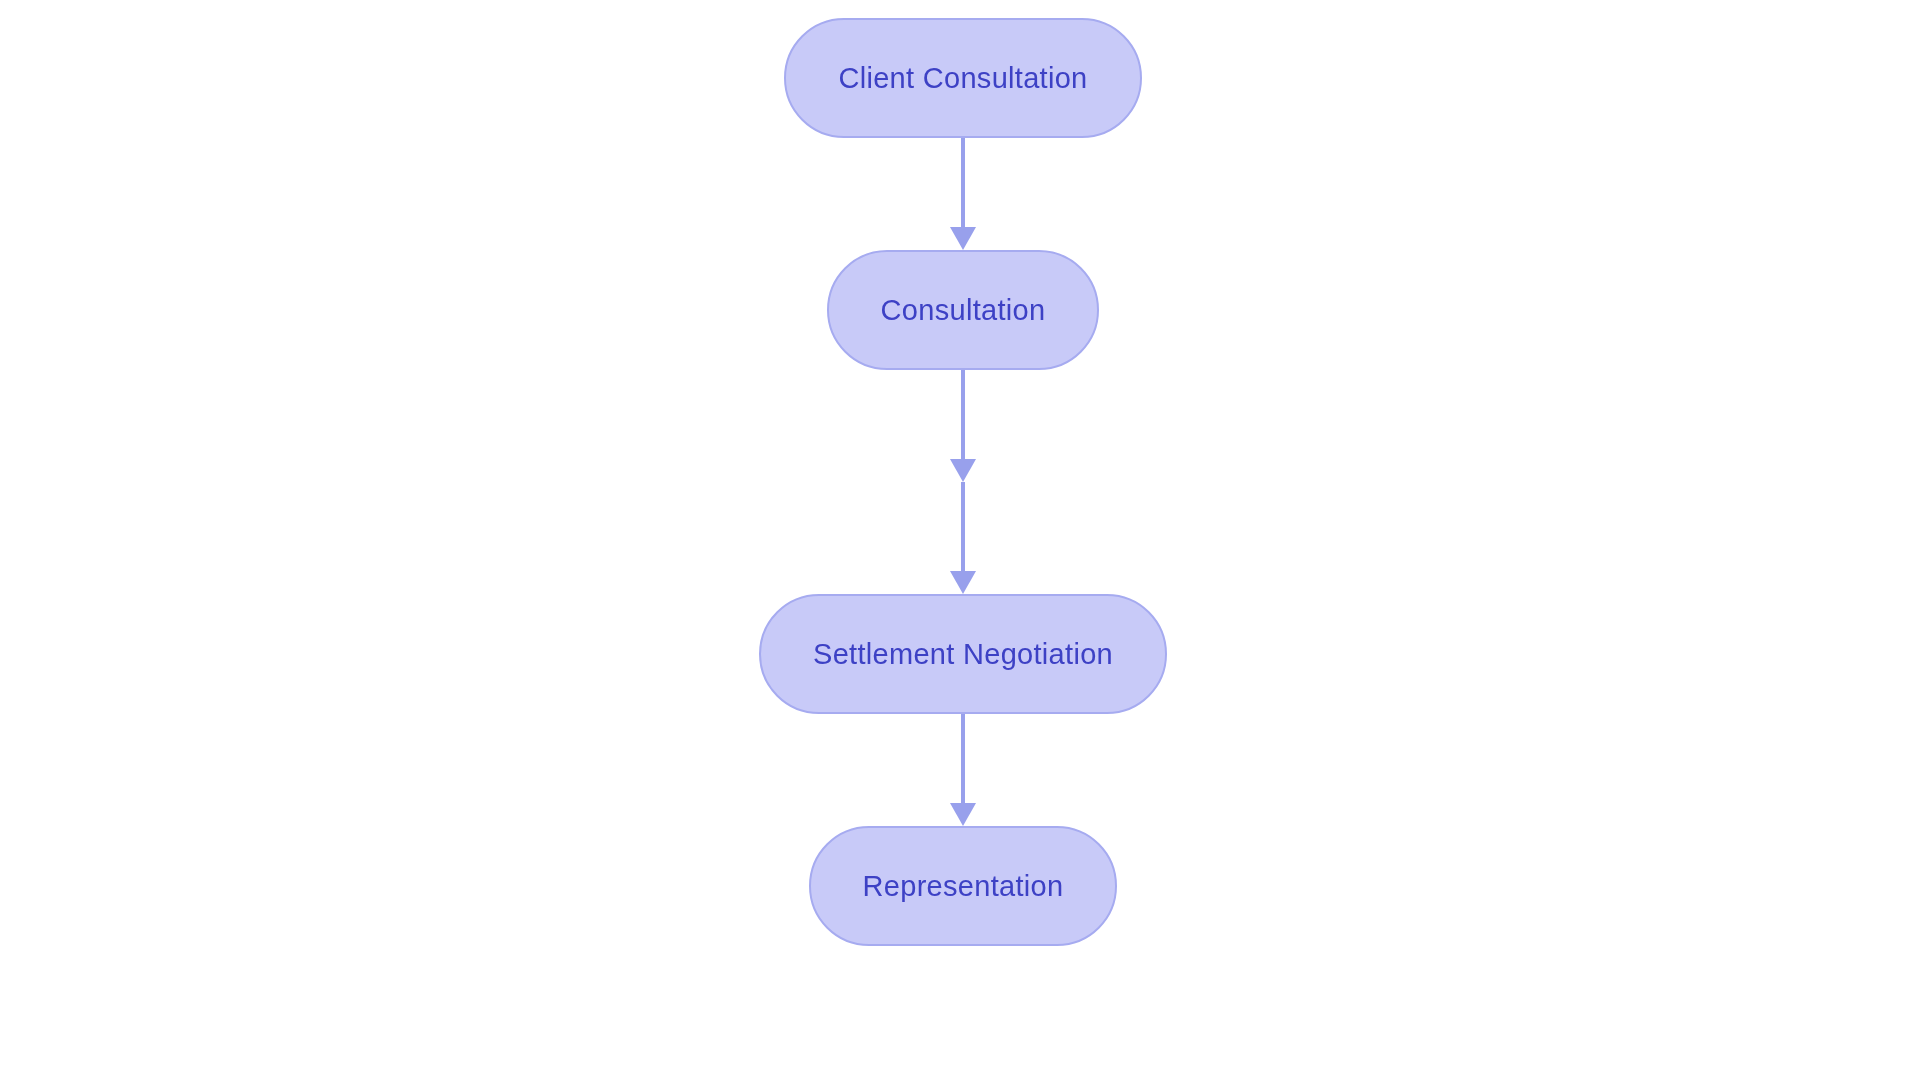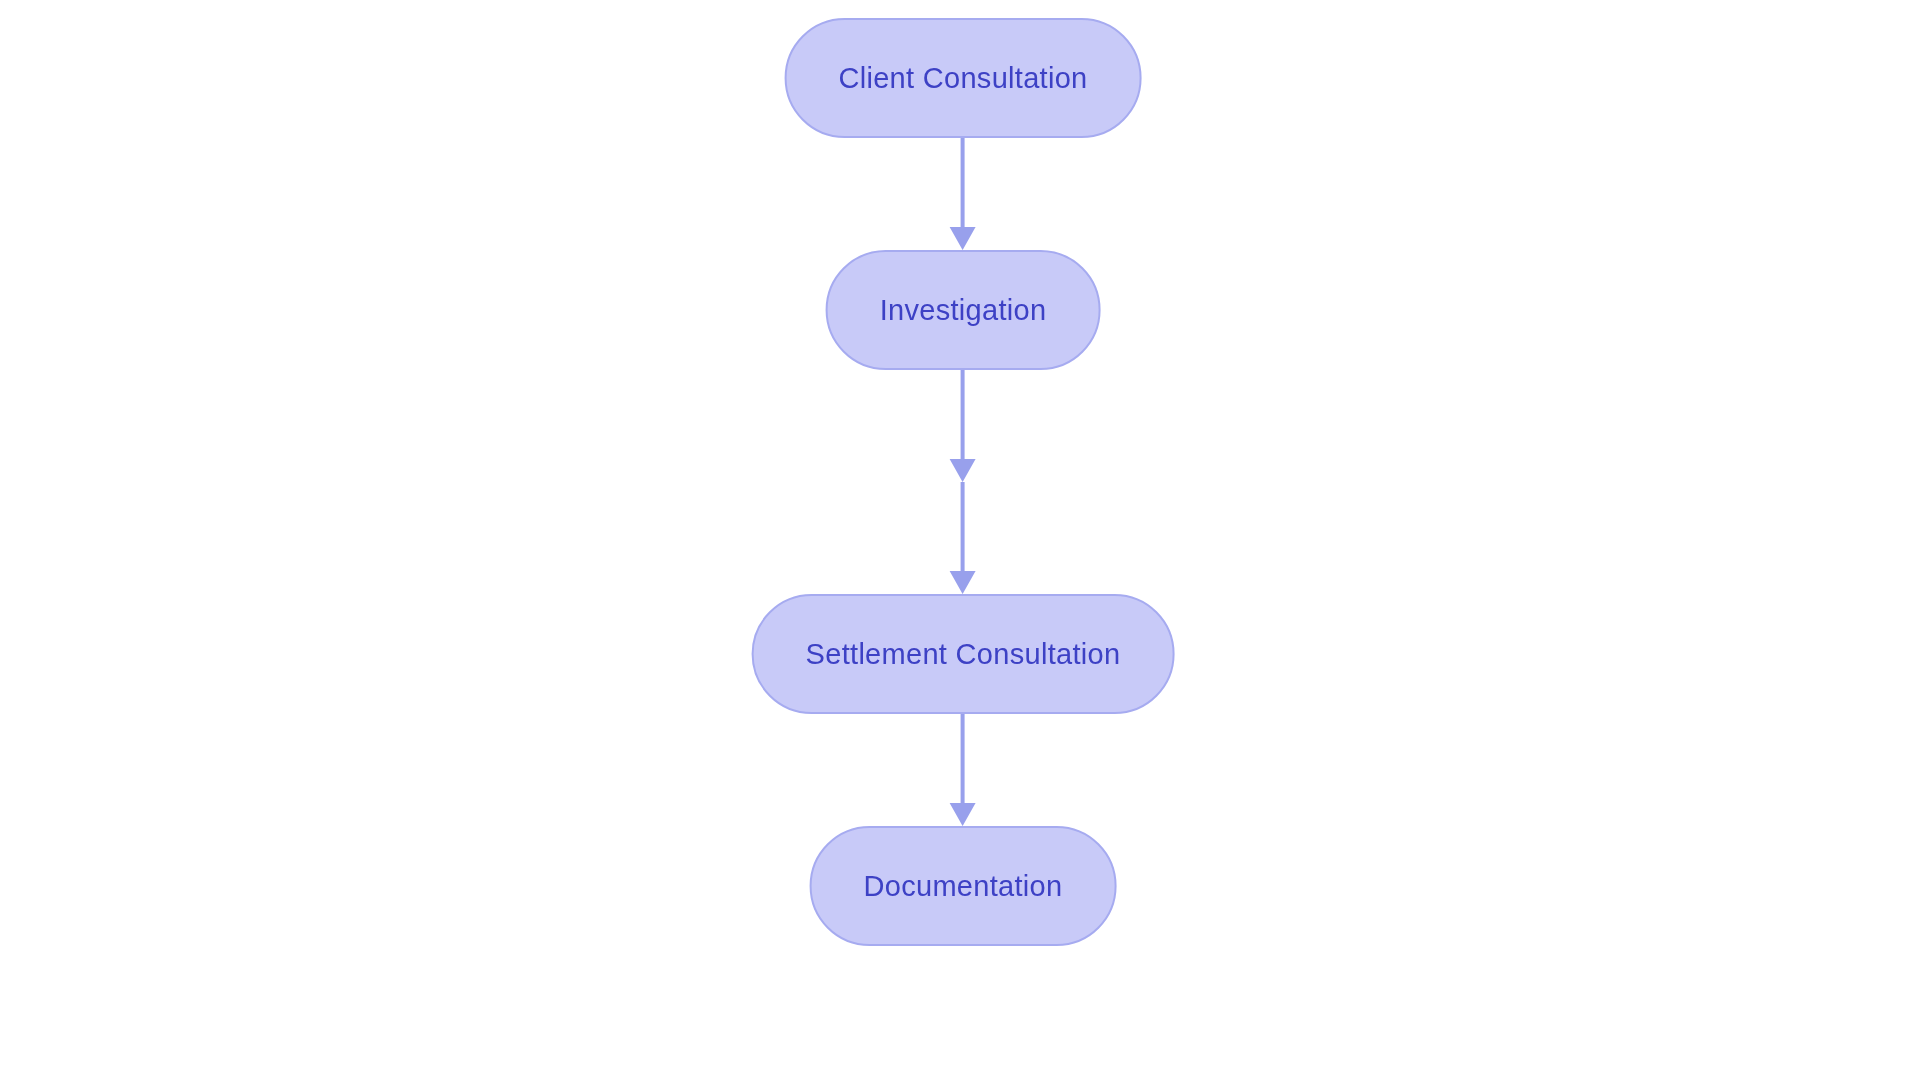--- a/index.html
+++ b/index.html
@@ -58,40 +58,40 @@
   <div class="node">
     <span class="node-label">Client Consultation</span>
   </div>
 
   <svg class="connector" width="40" height="112" viewBox="0 0 40 112" aria-hidden="true">
     <line x1="20" y1="0" x2="20" y2="91" stroke-width="4" stroke="#98a0ec"></line>
     <polygon points="7,89 33,89 20,112" fill="#98a0ec"></polygon>
   </svg>
 
   <div class="node">
-    <span class="node-label">Investigation</span>
+    <span class="node-label">Consultation</span>
   </div>
 
   <svg class="connector" width="40" height="112" viewBox="0 0 40 112" aria-hidden="true">
     <line x1="20" y1="0" x2="20" y2="91" stroke-width="4" stroke="#98a0ec"></line>
     <polygon points="7,89 33,89 20,112" fill="#98a0ec"></polygon>
   </svg>
 
 
   <svg class="connector" width="40" height="112" viewBox="0 0 40 112" aria-hidden="true">
     <line x1="20" y1="0" x2="20" y2="91" stroke-width="4" stroke="#98a0ec"></line>
     <polygon points="7,89 33,89 20,112" fill="#98a0ec"></polygon>
   </svg>
 
   <div class="node">
-    <span class="node-label">Settlement Consultation</span>
+    <span class="node-label">Settlement Negotiation</span>
   </div>
 
   <svg class="connector" width="40" height="112" viewBox="0 0 40 112" aria-hidden="true">
     <line x1="20" y1="0" x2="20" y2="91" stroke-width="4" stroke="#98a0ec"></line>
     <polygon points="7,89 33,89 20,112" fill="#98a0ec"></polygon>
   </svg>
 
   <div class="node">
-    <span class="node-label">Documentation</span>
+    <span class="node-label">Representation</span>
   </div>
 </div>
 </div>
 
 </body></html>

